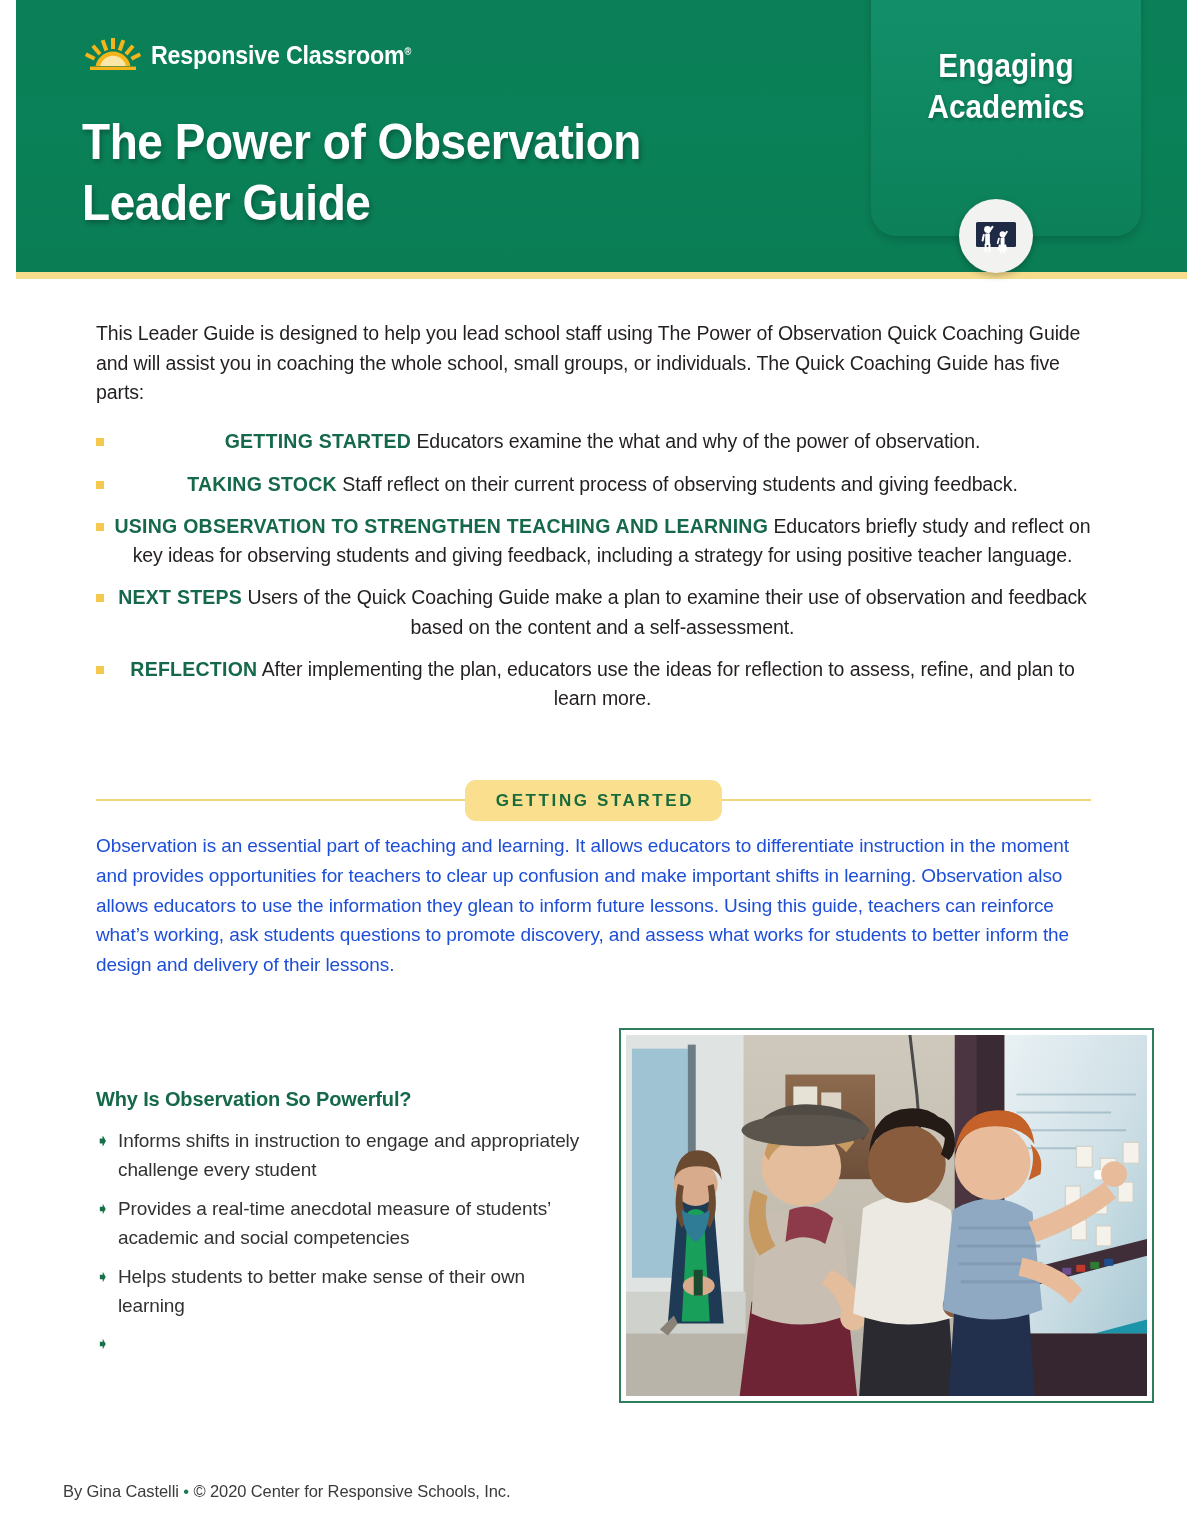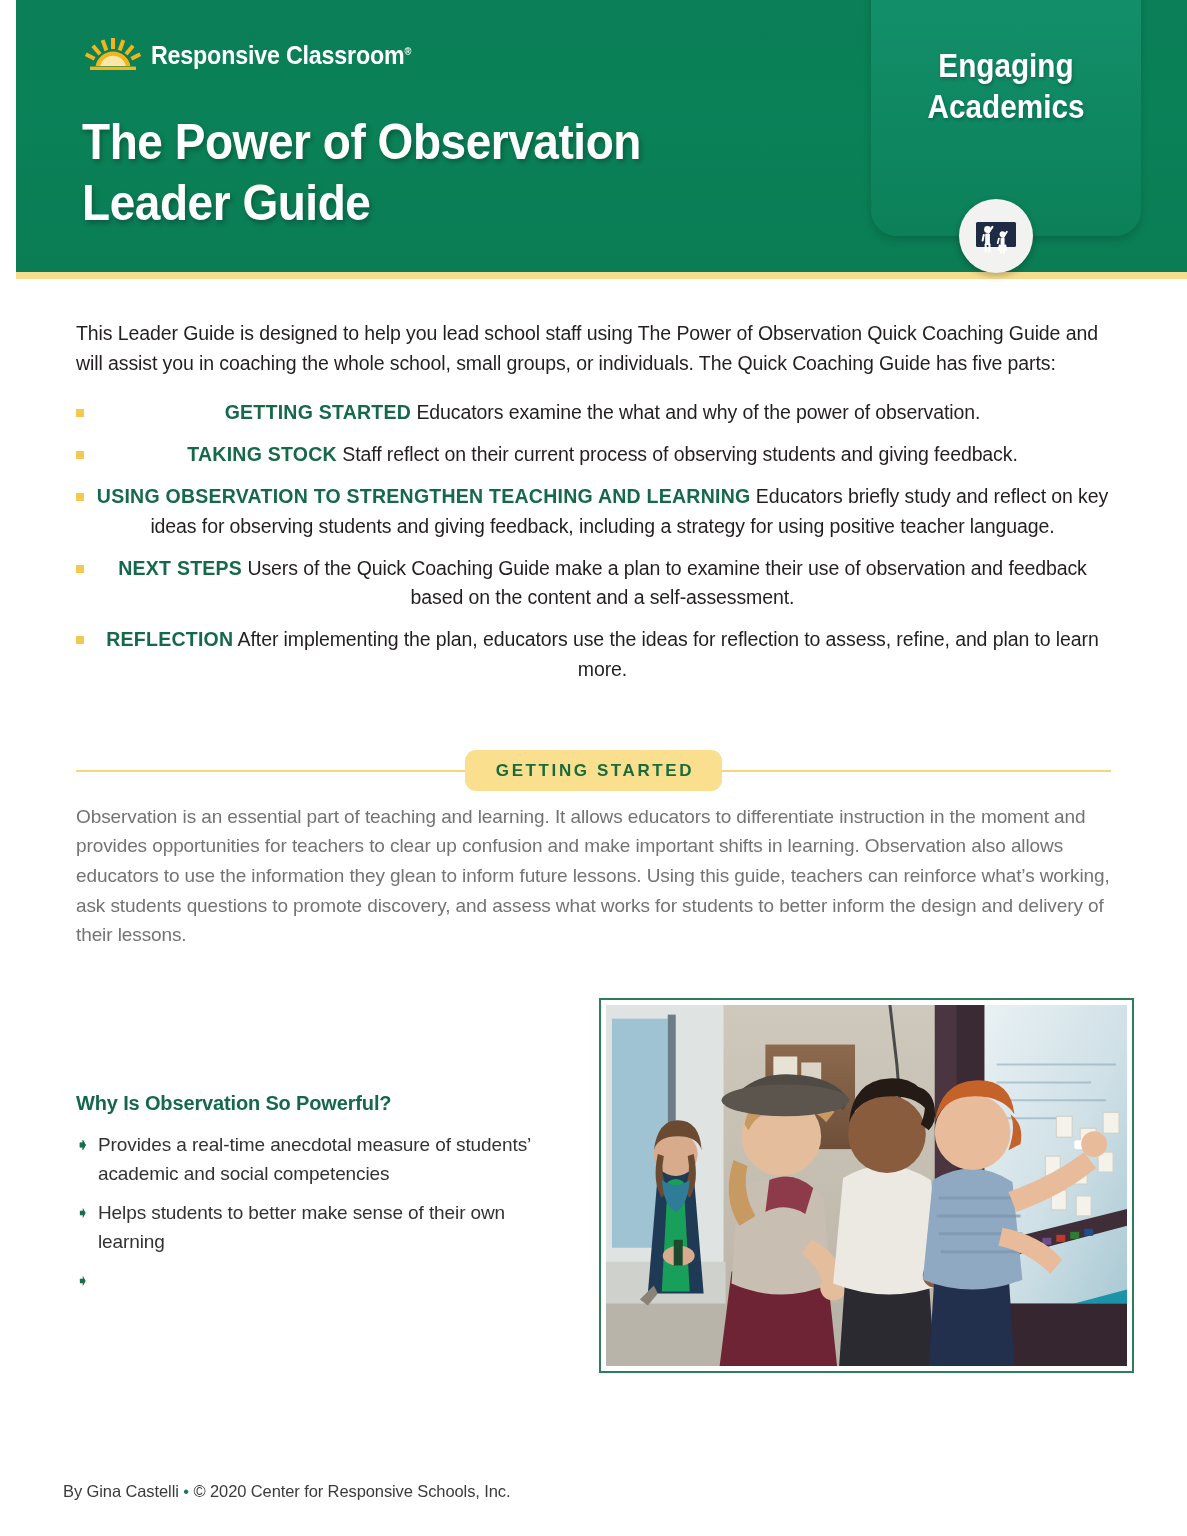--- a/index.html
+++ b/index.html
@@ -115,21 +115,21 @@
     display: flex;
     align-items: center;
     justify-content: center;
     z-index: 5;
   }
   .badge-icon svg { display: block; }
 
   
   .content {
     position: relative;
-    padding: 0 76px;
+    padding: 0 96px;
     margin-top: 47px;
   }
   .intro {
     margin-top: 42px;
     font-size: 19.5px;
     line-height: 1.52;
     color: #231f20;
     letter-spacing: -0.1px;
   }
 
@@ -197,21 +197,21 @@
     margin-top: 28px;
     color: #15694a;
     font-size: 20px;
     font-weight: bold;
     letter-spacing: -0.15px;
   }
   .body-para {
     margin-top: 7px;
     font-size: 19px;
     line-height: 1.56;
-    color: #737373;
+    color: #1d4ed8;
     letter-spacing: -0.1px;
   }
 
   
   .two-col {
     margin-top: 36px;
     display: flex;
     align-items: center;
   }
   .col-left {
@@ -364,21 +364,21 @@
     <div class="section-pill">GETTING STARTED</div>
   </div>
 
   <p class="body-para">Observation is an essential part of teaching and learning. It allows educators to differentiate instruction in the moment and provides opportunities for teachers to clear up confusion and make important shifts in learning. Observation also allows educators to use the information they glean to inform future lessons. Using this guide, teachers can reinforce what’s working, ask students questions to promote discovery, and assess what works for students to better inform the design and delivery of their lessons.</p>
 
   <div class="two-col">
     <div class="col-left">
       <h2 class="sub-head">Why Is Observation So Powerful?</h2>
       <ul class="arrow-list">
         <li><span class="arw">➧</span></li>
-        <li><span class="arw">➧</span></li>
+        <li><span class="arw">➧</span><span>Informs shifts in instruction to engage and appropriately challenge every student</span></li>
         <li><span class="arw">➧</span><span>Provides a real-time anecdotal measure of students’ academic and social competencies</span></li>
         <li><span class="arw">➧</span><span>Helps students to better make sense of their own learning</span></li>
         <li><span class="arw">➧</span></li>
       </ul>
     </div>
 
     <div class="col-right">
       <div class="photo-frame">
         <div class="photo">
           <svg viewBox="0 0 523 363" preserveAspectRatio="xMidYMid slice" xmlns="http://www.w3.org/2000/svg">

